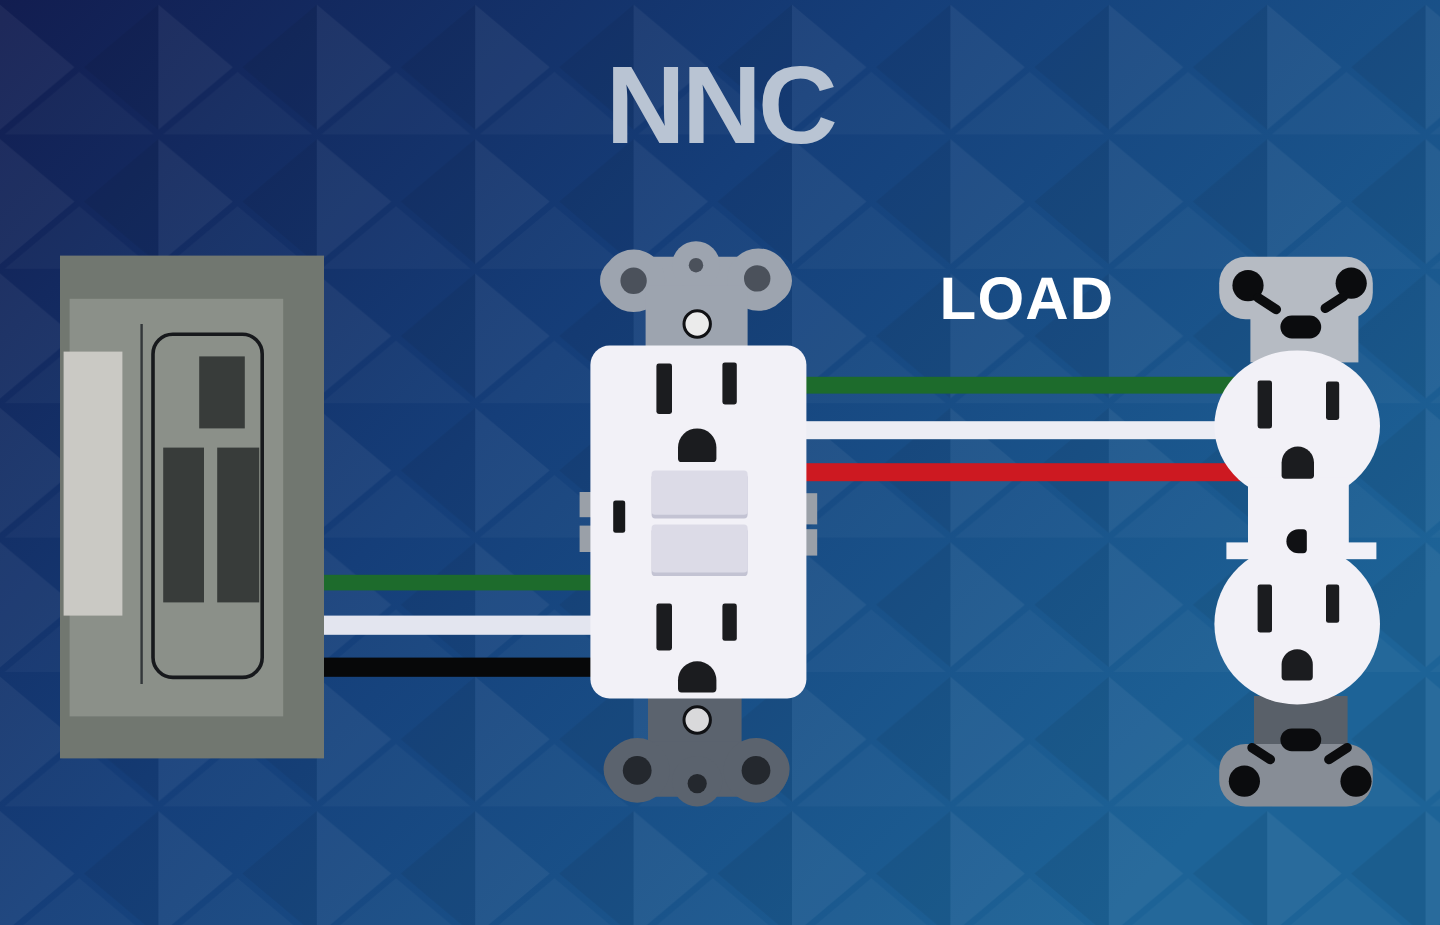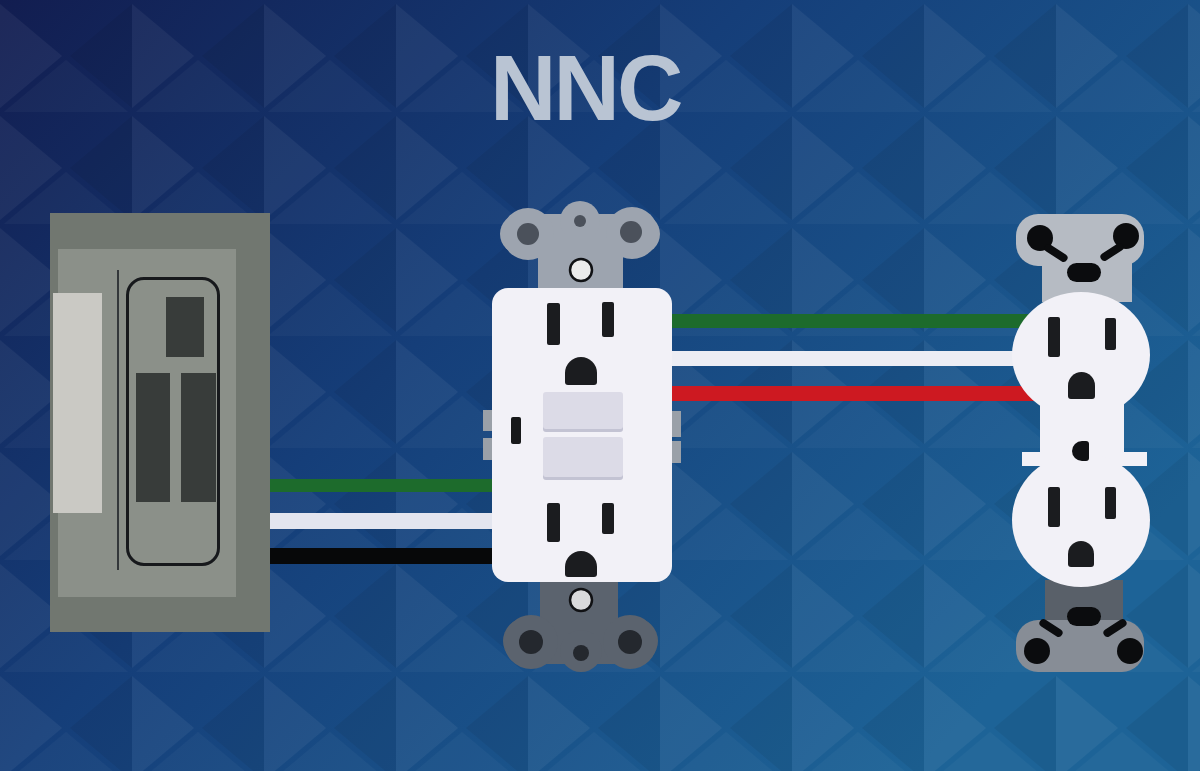--- a/index.html
+++ b/index.html
@@ -2,21 +2,21 @@
 <html><head>
 <meta charset="utf-8">
 <style>
   html,body{margin:0;padding:0;background:#0e1a3e;}
   .stage{position:relative;width:1200px;height:771px;overflow:hidden;
          font-family:"Liberation Sans",sans-serif;}
   .stage svg.bg{position:absolute;inset:0;z-index:0;}
   svg.metal{position:absolute;inset:0;z-index:2;}
 
   
-  .logo{position:absolute;left:490px;top:36px;width:220px;z-index:6;
+  .logo{position:absolute;left:490px;top:36px;width:220px;text-align:center;z-index:6;
         font-weight:700;font-size:92px;letter-spacing:-3px;transform:scaleY(1.0);
         font-family:"Liberation Sans",sans-serif;}
   .lbl{position:absolute;z-index:6;font-weight:700;font-size:50px;letter-spacing:1px;
        font-family:"Liberation Sans",sans-serif;}
   .lbl-line{left:301px;top:382px;}
   .lbl-load{left:783px;top:220px;}
 
   
   .wire{position:absolute;z-index:2;}
   .w-line-g{left:150px;top:479px;width:352px;height:13px;}
@@ -112,20 +112,21 @@
     <div class="pp p-box"></div>
     <div class="pp p-inner"></div>
     <div class="pp p-label"></div>
     <div class="pp p-line"></div>
     <div class="pp p-frame"></div>
     <div class="p-brk p-brk-main"></div>
     <div class="p-brk p-brk-l"></div>
     <div class="p-brk p-brk-r"></div>
   </div>
 
+  <div class="lbl lbl-load" style="color: rgb(255, 255, 255);">LOAD</div>
 
   <svg class="metal" width="1200" height="771">
 
     <g fill="#9da4af">
       <rect x="500" y="214" width="160" height="40" rx="20"></rect>
       <circle cx="528" cy="234" r="26"></circle>
       <circle cx="580" cy="221" r="20"></circle>
       <circle cx="632" cy="233" r="26"></circle>
       <rect x="538" y="238" width="85" height="56"></rect>
     </g>

